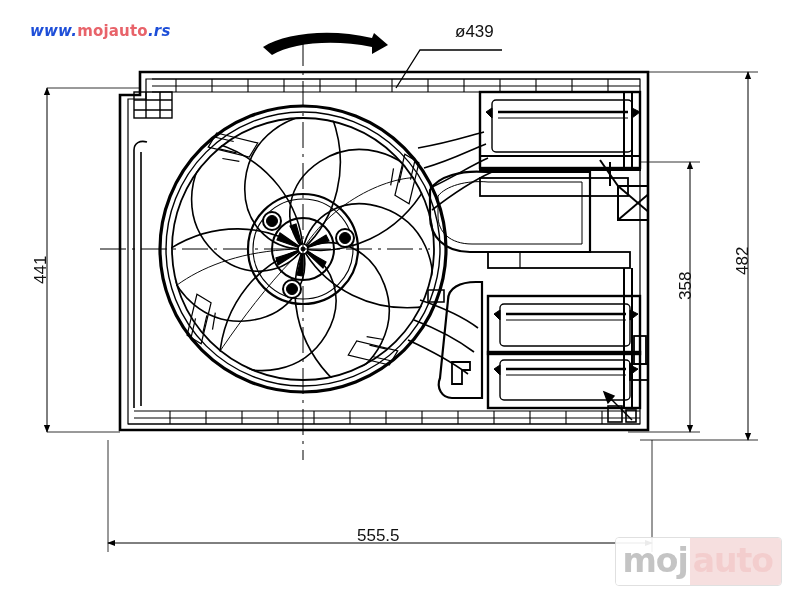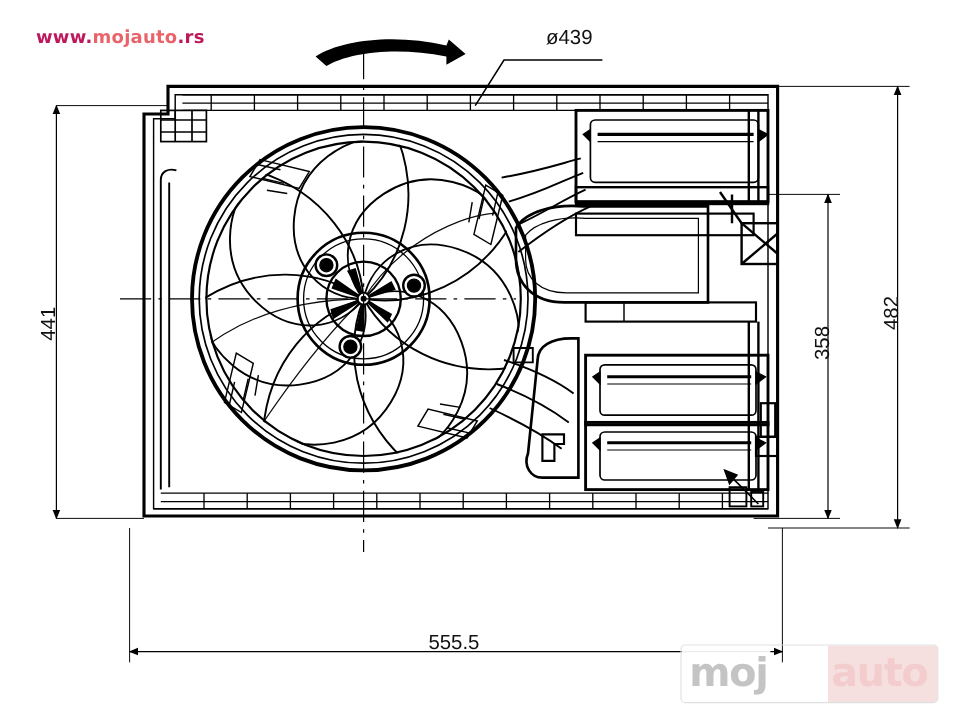--- a/index.html
+++ b/index.html
@@ -13,31 +13,30 @@
   #stage{position:absolute;left:0;top:0;width:800px;height:600px;}
   svg{display:block;position:absolute;left:0;top:0;}
 
   
   .wm-top{
     position:absolute;left:30px;top:22px;
     font-size:15px;font-weight:bold;letter-spacing:.2px;
     white-space:nowrap;
     font-family:"DejaVu Sans", sans-serif;
   }
-  .wm-top .g{color:#be185d;}
+  .wm-top .g{color:#1d4ed8;font-style:italic;}
   .wm-top .r{color:#e8636a;}
 
   
   .wm-bot{
     position:absolute;right:18px;bottom:14px;
     display:flex;align-items:flex-end;
     border:1px solid #dedede;border-radius:4px;
     overflow:hidden;opacity:.92;
     font-family:"DejaVu Sans", sans-serif;
-    gap:48px;
   }
   .wm-bot .part{
     font-size:33px;font-weight:bold;line-height:1;
     padding:6px 4px 8px 6px;letter-spacing:-1px;
   }
   .wm-bot .moj{color:#bfbfbf;background:#ffffff;padding-right:2px;}
   .wm-bot .auto{color:#f3c9c9;background:#f6dddd;padding-left:3px;padding-right:8px;}
 
   
   .dim{

